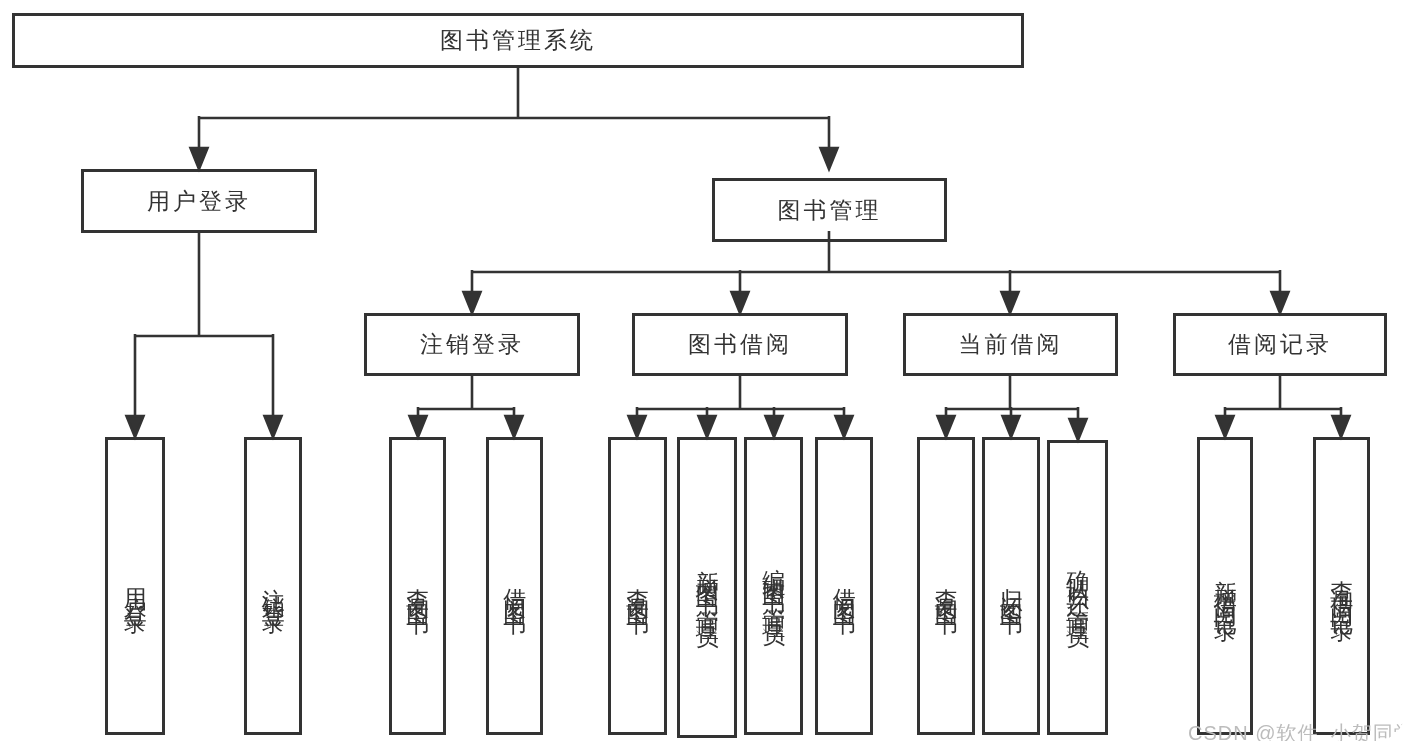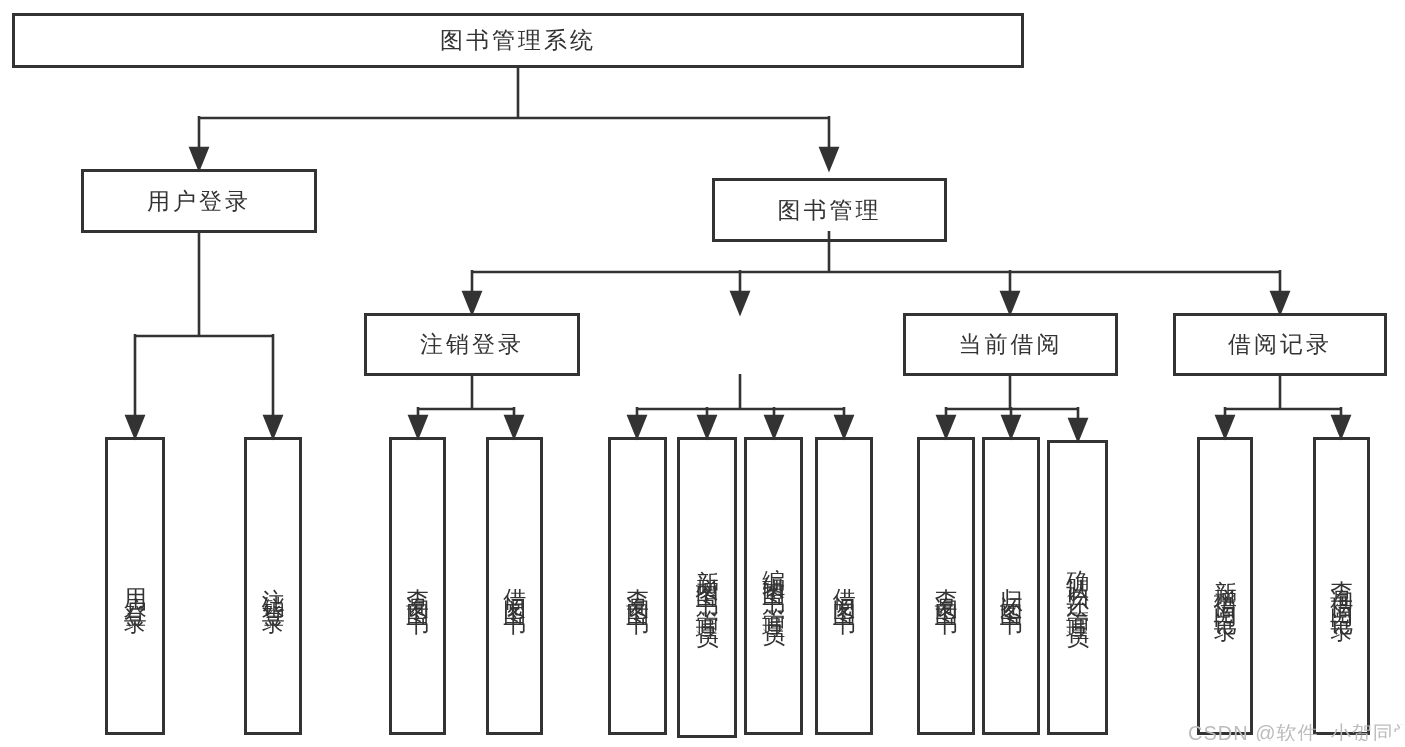--- a/index.html
+++ b/index.html
@@ -116,20 +116,23 @@
   <div class="node" style="left:81px; top:169px; width:236px; height:64px;">
     <span>用户登录</span>
   </div>
   <div class="node" style="left:712px; top:178px; width:235px; height:64px;">
     <span>图书管理</span>
   </div>
 
   <div class="node" style="left:364px; top:313px; width:216px; height:63px;">
     <span>注销登录</span>
   </div>
+  <div class="node" style="left:632px; top:313px; width:216px; height:63px;">
+    <span>图书借阅</span>
+  </div>
   <div class="node" style="left:903px; top:313px; width:215px; height:63px;text-align:center;">
     <span>当前借阅</span>
   </div>
   <div class="node" style="left:1173px; top:313px; width:214px; height:63px;">
     <span>借阅记录</span>
   </div>
 
   <div class="node vnode" style="left:105px; top:437px; width:60px; height:298px;">
     <span class="vtext">用户登录</span>
   </div>

